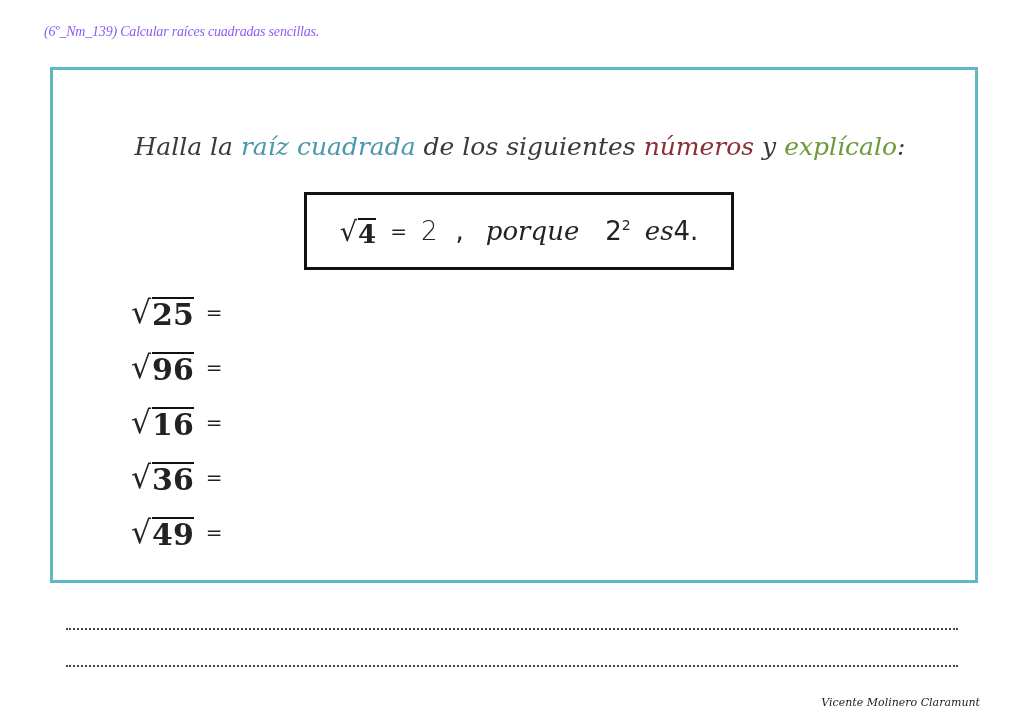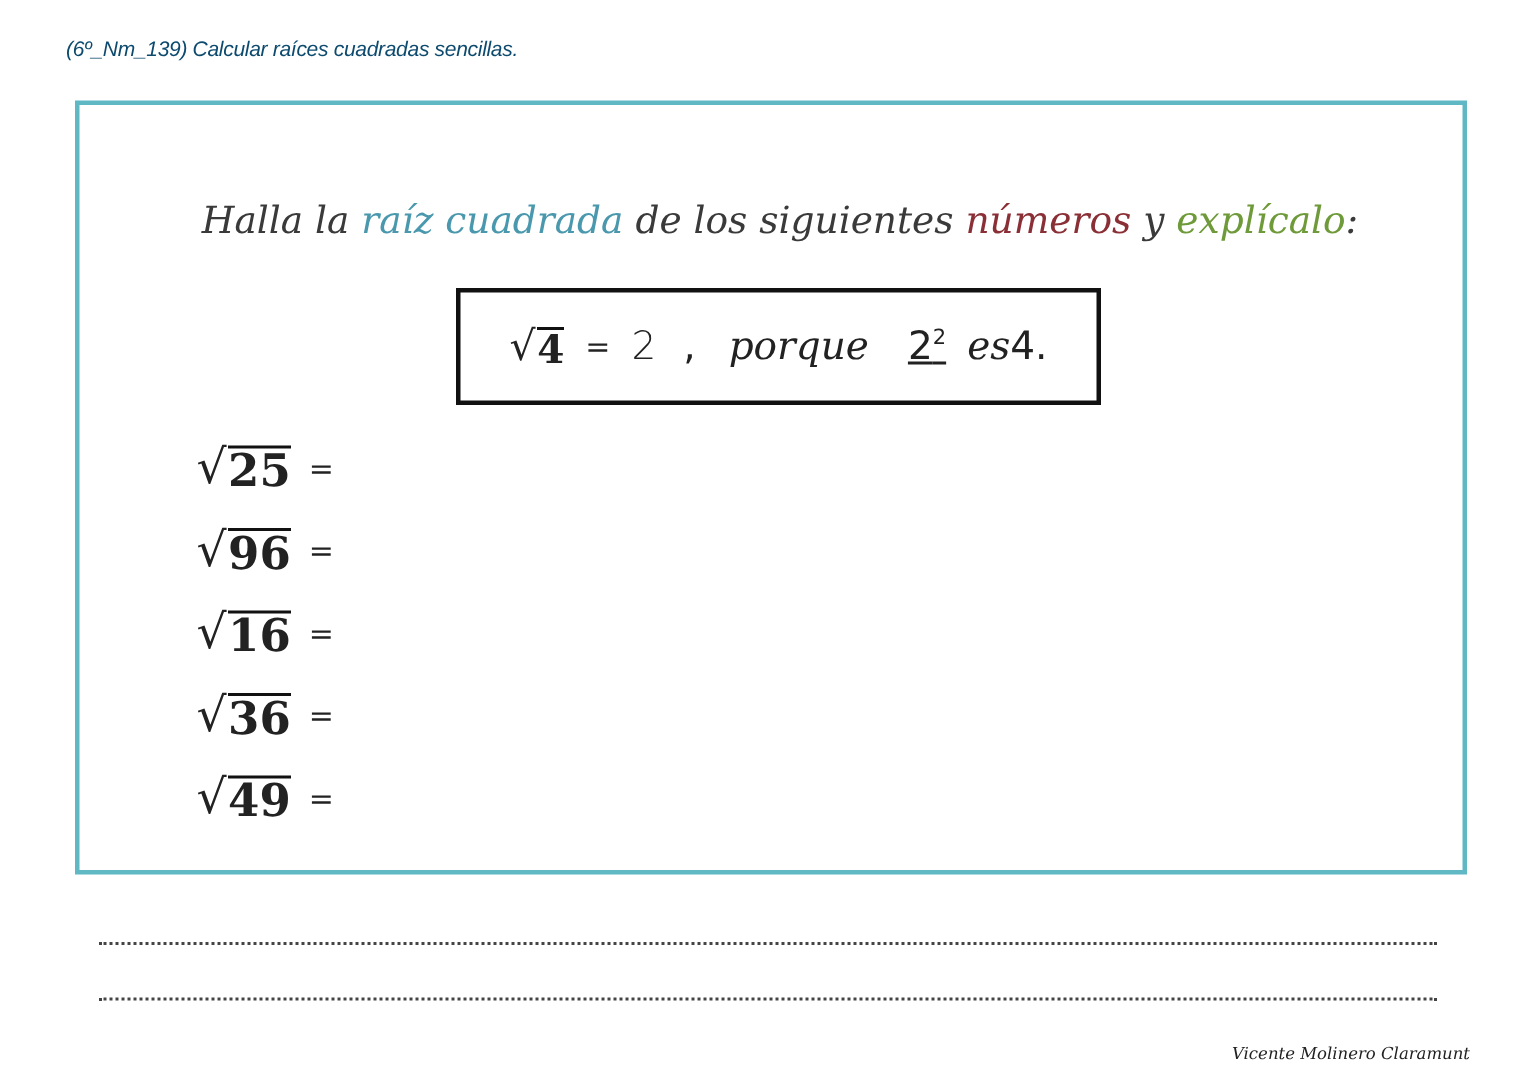--- a/index.html
+++ b/index.html
@@ -1,31 +1,31 @@
 <!DOCTYPE html>
 <html><head>
 <meta charset="utf-8">
 <style>
   html, body { margin: 0; padding: 0; background: #ffffff; }
   body { width: 1024px; height: 725px; position: relative; overflow: hidden; font-family: "DejaVu Serif", serif; color: #222; }
-  .header-title { position: absolute; left: 44px; top: 24px; font-family: Liberation Sans, sans-serif; font-style: italic; font-size: 14px; color: #0c4a6e; letter-spacing: -0.2px; }
+  .header-title { position: absolute; left: 44px; top: 24px; font-family: Liberation Serif, serif; font-style: italic; font-size: 14px; color: #8b5cf6; letter-spacing: -0.2px; }
   .frame { position: absolute; left: 50px; top: 67px; width: 922px; height: 510px; border: 3px solid #5fb8c4; box-sizing: content-box; }
   .instruction { position: absolute; left: 0; right: 0; top: 62px; text-align: center; font-family: "DejaVu Serif", serif; font-style: italic; font-size: 25px; color: #3a3a3a; padding-left: 12px; }
   .instruction .c-blue { color: #4a98ad; }
   .instruction .c-red { color: #8a2f35; }
   .instruction .c-green { color: #6f9a3a; }
   .example-box { position: absolute; left: 251px; top: 122px; width: 424px; height: 72px; border: 3px solid #111; display: flex; align-items: center; justify-content: center; font-size: 26px; }
   .sqrt { display: inline-flex; align-items: flex-end; font-family: "DejaVu Serif", serif; font-weight: bold; }
   .sqrt .rad { font-weight: normal; font-size: 1.05em; margin-right: 1px; }
   .sqrt .num { border-top: 2px solid #111; padding-top: 1px; line-height: 1; }
   .ex-eq { margin: 0 14px; font-family: "DejaVu Sans", sans-serif; font-size: 20px; }
   .ex-val { font-family: "DejaVu Sans", sans-serif; font-weight: 300; font-size: 26px; margin-right: 18px; }
   .ex-comma { font-family: "DejaVu Sans", sans-serif; margin-right: 22px; }
   .ex-cursive { font-family: "DejaVu Serif", serif; font-style: italic; font-size: 26px; }
-  .ex-pow { font-family: "DejaVu Sans", sans-serif; margin: 0 14px 0 26px; font-size: 26px; text-decoration: underline; }
+  .ex-pow { font-family: "DejaVu Sans", sans-serif; margin: 0 14px 0 26px; font-size: 26px; }
   .ex-pow sup { font-size: 14px; }
   .ex-es { font-family: "DejaVu Serif", serif; font-style: italic; margin-right: 0; }
   .ex-four { font-family: "DejaVu Sans", sans-serif; }
   .exercises { position: absolute; left: 78px; top: 214px; }
   .ex-row { height: 55px; display: flex; align-items: center; font-size: 30px; }
   .ex-row .eq { font-family: "DejaVu Sans", sans-serif; font-size: 20px; margin-left: 12px; }
   .answer-lines { position: absolute; left: 66px; width: 892px; }
   .answer-line { height: 0; border-top: 2px dotted #444; position: absolute; left: 0; right: 0; }
   .footer-author { position: absolute; right: 44px; top: 696px; font-family: "DejaVu Serif", serif; font-style: italic; font-size: 11px; color: #222; }
 </style>

